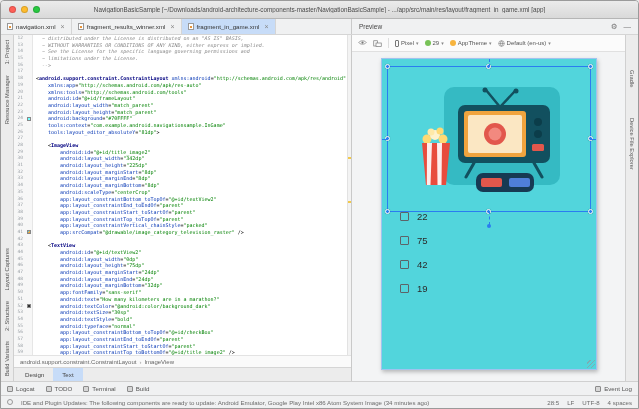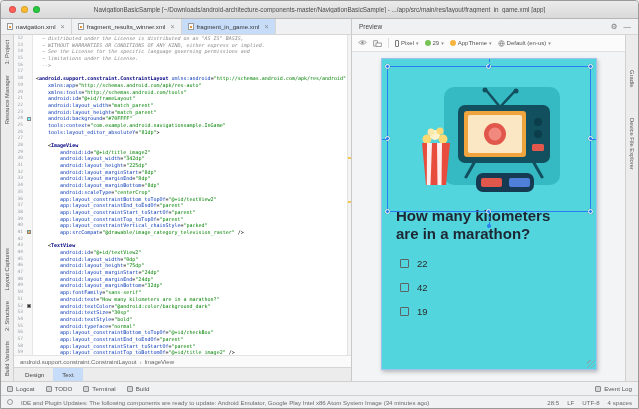--- a/index.html
+++ b/index.html
@@ -476,26 +476,29 @@
             <circle cx="29" cy="54" r="4.5" fill="#ffd973"></circle>
             <circle cx="17" cy="47" r="3.5" fill="#ffe9a8"></circle>
             <circle cx="26" cy="46" r="3.5" fill="#ffd973"></circle>
             <path d="M8 58 L36 58 L32 100 L12 100 Z" fill="#e84c3d"></path>
             <path d="M13 58 L18 58 L16.5 100 L12.8 100 Z M23 58 L28 58 L27.5 100 L23.5 100 Z" fill="#ffffff" opacity="0.9"></path>
             <rect x="62" y="88" width="58" height="19" rx="7" fill="#173a53"></rect>
             <rect x="67" y="93" width="21" height="9" rx="2" fill="#e2574c"></rect>
             <rect x="95" y="93" width="21" height="9" rx="2" fill="#4f7fd9"></rect>
           </svg>
 
-          <div class="question">How many kilometers are in a marathon?</div>
 
           <div class="opts">
               <div class="opt">
                 <span class="cb"></span>
                 <span class="opt-label">22</span>
+              </div>
+              <div class="opt">
+                <span class="cb"></span>
+                <span class="opt-label">75</span>
               </div>
               <div class="opt">
                 <span class="cb"></span>
                 <span class="opt-label">42</span>
               </div>
               <div class="opt">
                 <span class="cb"></span>
                 <span class="opt-label">19</span>
               </div>
             </div>

